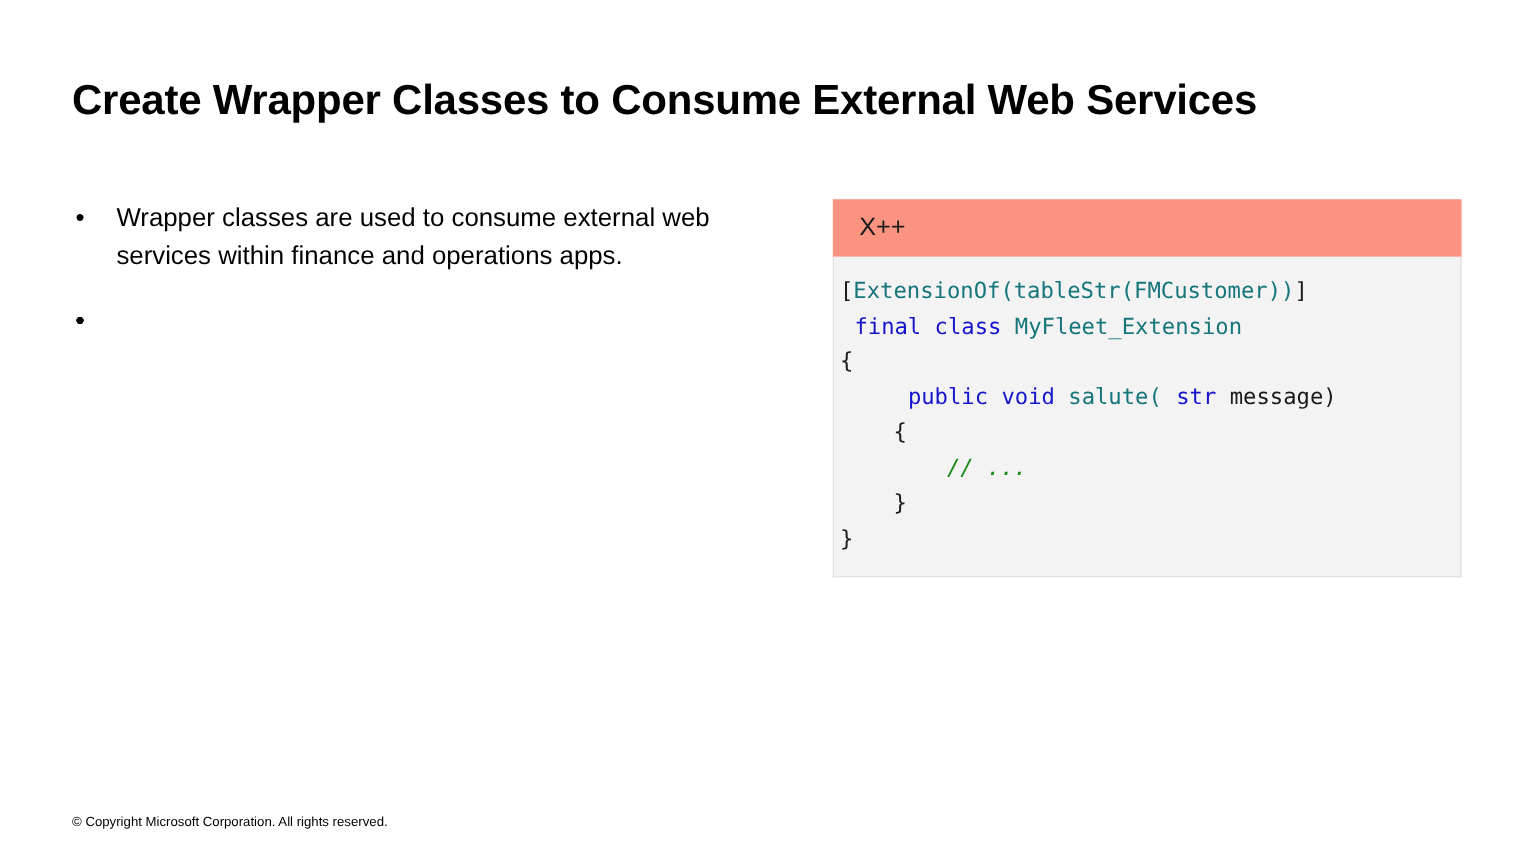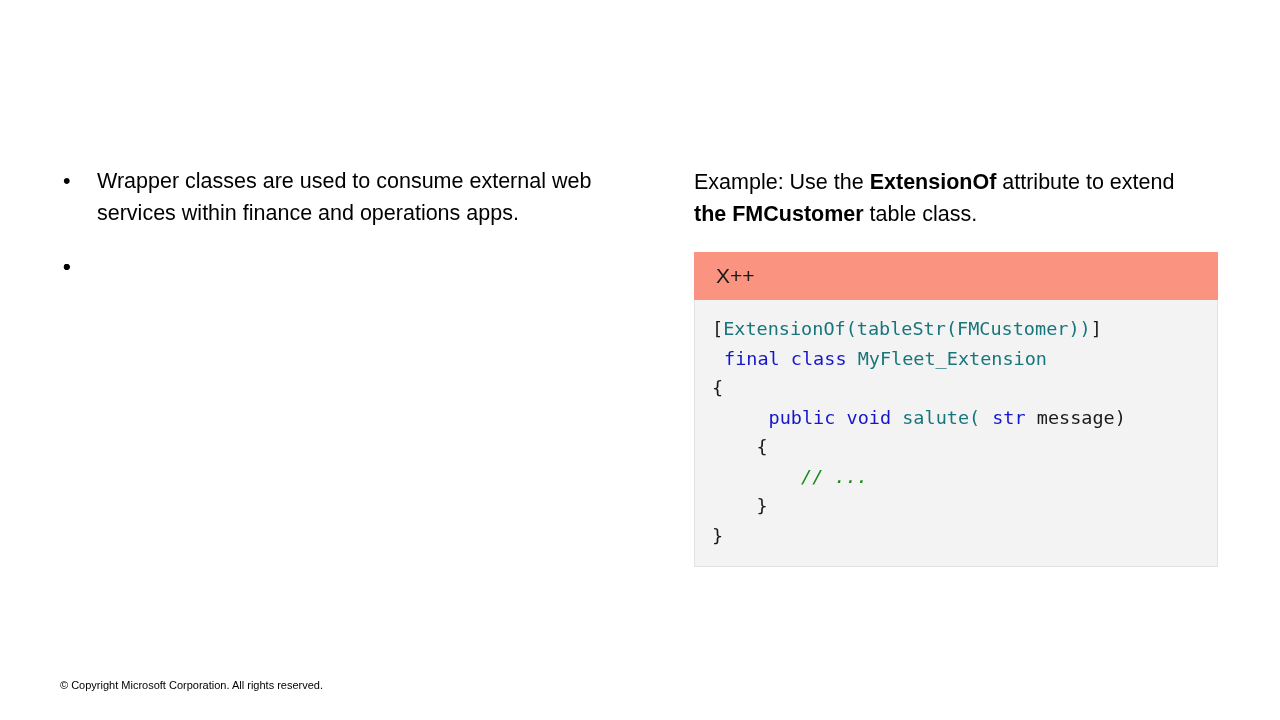--- a/index.html
+++ b/index.html
@@ -92,21 +92,21 @@
     padding-left: 22px;
     font-size: 21px;
     color: #1a1a1a;
     box-sizing: border-box;
   }
   .code-body {
     background: #F3F3F3;
     border: 1px solid #E2E2E2;
     border-top: none;
     box-sizing: border-box;
-    padding: 14px 10px 16px 17px;
+    padding: 14px 10px 16px 5px;
     font-family: "DejaVu Sans Mono", monospace;
     font-size: 18.5px;
     line-height: 29.5px;
     white-space: pre;
     color: #1a1a1a;
     min-height: 214px;
   }
   .tok-kw   { color: #1515CC; margin-left: 12px; }
   .tok-type { color: #17757C; }
   .tok-cmt  { color: #1A8A18; font-style: italic; }
@@ -120,40 +120,40 @@
     font-size: 11px;
     line-height: 14px;
     color: #000000;
   }
 </style>
 </head>
 <body>
 
 <div class="slide">
 
+  <div class="slide-title">Create Wrapper Classes to Consume External Web Services</div>
 
   <div class="left-col">
     <div class="bullet-item">
       <span class="bullet-dot">•</span>
       <span>Wrapper classes are used to consume external web services within finance and operations apps.</span>
     </div>
     <div class="bullet-item">
       <span class="bullet-dot">•</span>
     </div>
     <div class="bullet-item">
       <span class="bullet-dot">•</span>
     </div>
     <div class="bullet-item">
       <span class="bullet-dot">•</span>
     </div>
   </div>
 
   <div class="right-col">
 
-    <p class="example-text"><span>Example: Use the </span><b>ExtensionOf</b><span> attribute to extend </span><b>the FMCustomer</b><span> table class.</span></p>
 
     <div class="code-card">
       <div class="code-header" style="background: rgb(250, 148, 128);">X++</div>
       <div class="code-body" id="code-body" style="background: rgb(243, 243, 243);"><div><span class="tok-pln">[</span><span class="tok-type">ExtensionOf(tableStr(FMCustomer))</span><span class="tok-pln">]</span></div><div><span class="tok-kw">final class </span><span class="tok-type">MyFleet_Extension</span></div><div><span class="tok-pln">{</span></div><div><span class="tok-pln">    </span><span class="tok-kw">public void </span><span class="tok-type">salute(</span><span class="tok-kw">str </span><span class="tok-pln">message)</span></div><div><span class="tok-pln">    {</span></div><div><span class="tok-pln">        </span><span class="tok-cmt">// ...</span></div><div><span class="tok-pln">    }</span></div><div><span class="tok-pln">}</span></div></div>
     </div>
 
   </div>
 
   <div class="footer">© Copyright Microsoft Corporation. All rights reserved.</div>
 

